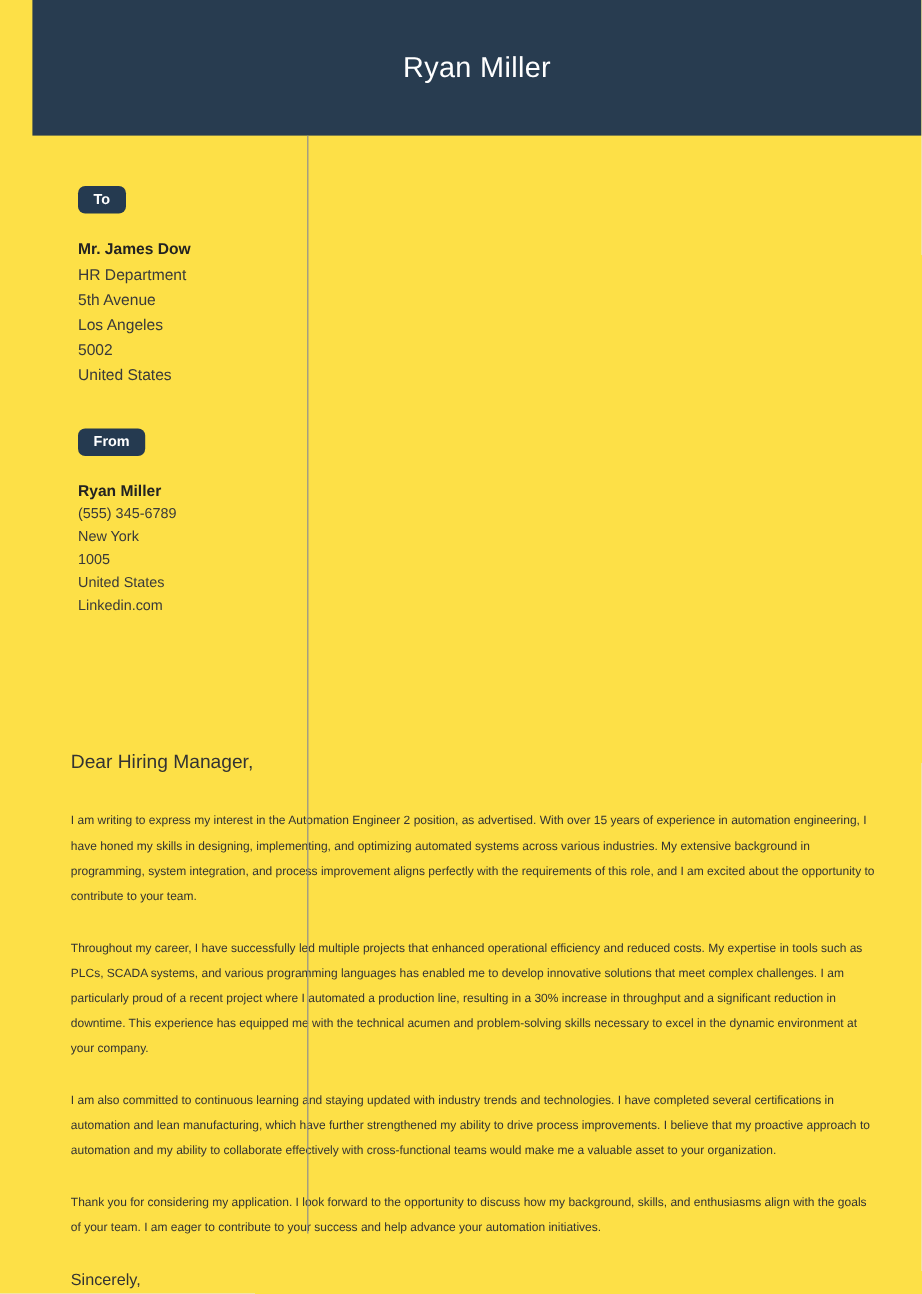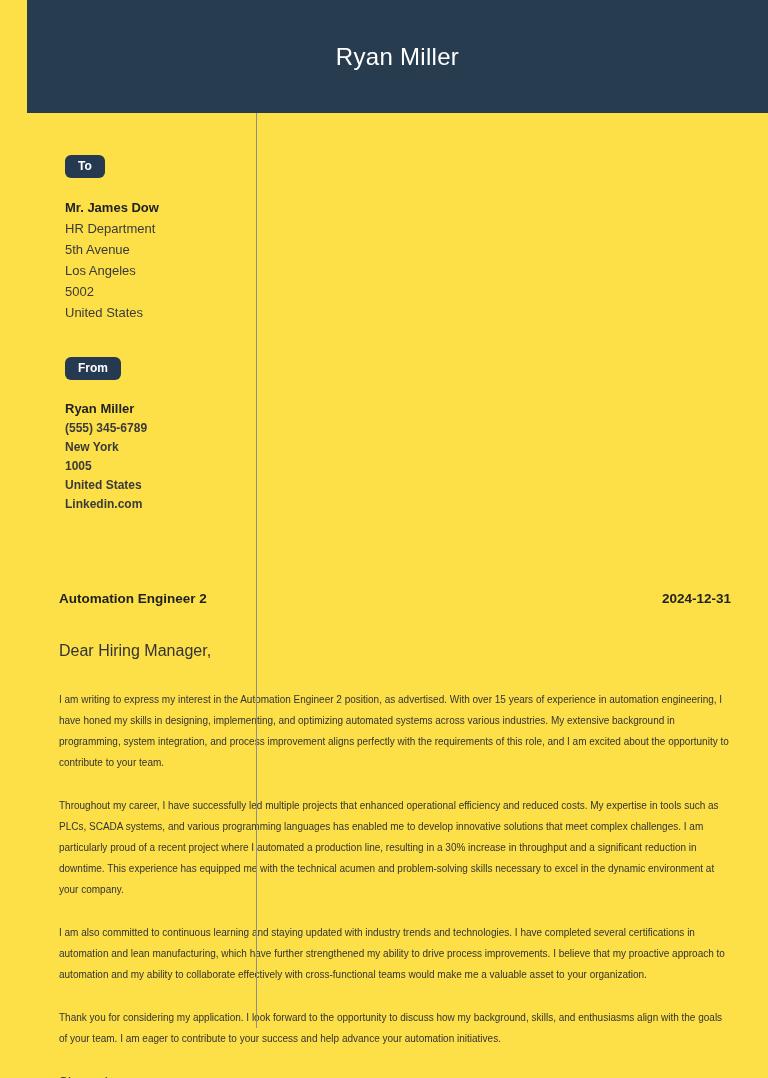--- a/index.html
+++ b/index.html
@@ -55,21 +55,20 @@
   .to-block .addr-line {
     font-size:13px;
     line-height:21px;
     color:#3a3a3a;
   }
   .from-block .addr-name { line-height:20px; }
   .from-block .addr-line {
     font-size:12px;
     line-height:19px;
     color:#3a3a3a;
-    font-weight:bold;
   }
   .main {
     flex:1;
     padding:43px 37px 0 32px;
     color:#333333;
   }
   .subject-row {
     display:flex;
     justify-content:space-between;
     align-items:baseline;
@@ -140,24 +139,20 @@
           <div class="addr-line">1005</div>
           <div class="addr-line">United States</div>
           <div class="addr-line">Linkedin.com</div>
         </div>
       </div>
 
     </div>
 
     <div class="main">
 
-      <div class="subject-row">
-        <div class="subject">Automation Engineer 2</div>
-        <div class="date">2024-12-31</div>
-      </div>
 
       <div class="greeting">Dear Hiring Manager,</div>
 
       <p class="para">I am writing to express my interest in the Automation Engineer 2 position, as advertised. With over 15 years of experience in automation engineering, I have honed my skills in designing, implementing, and optimizing automated systems across various industries. My extensive background in programming, system integration, and process improvement aligns perfectly with the requirements of this role, and I am excited about the opportunity to contribute to your team.</p>
       <p class="para">Throughout my career, I have successfully led multiple projects that enhanced operational efficiency and reduced costs. My expertise in tools such as PLCs, SCADA systems, and various programming languages has enabled me to develop innovative solutions that meet complex challenges. I am particularly proud of a recent project where I automated a production line, resulting in a 30% increase in throughput and a significant reduction in downtime. This experience has equipped me with the technical acumen and problem-solving skills necessary to excel in the dynamic environment at your company.</p>
       <p class="para">I am also committed to continuous learning and staying updated with industry trends and technologies. I have completed several certifications in automation and lean manufacturing, which have further strengthened my ability to drive process improvements. I believe that my proactive approach to automation and my ability to collaborate effectively with cross-functional teams would make me a valuable asset to your organization.</p>
       <p class="para gap-before">Thank you for considering my application. I look forward to the opportunity to discuss how my background, skills, and enthusiasms align with the goals of your team. I am eager to contribute to your success and help advance your automation initiatives.</p>
 
       <div class="closing-block">
         <div>Sincerely,</div>

